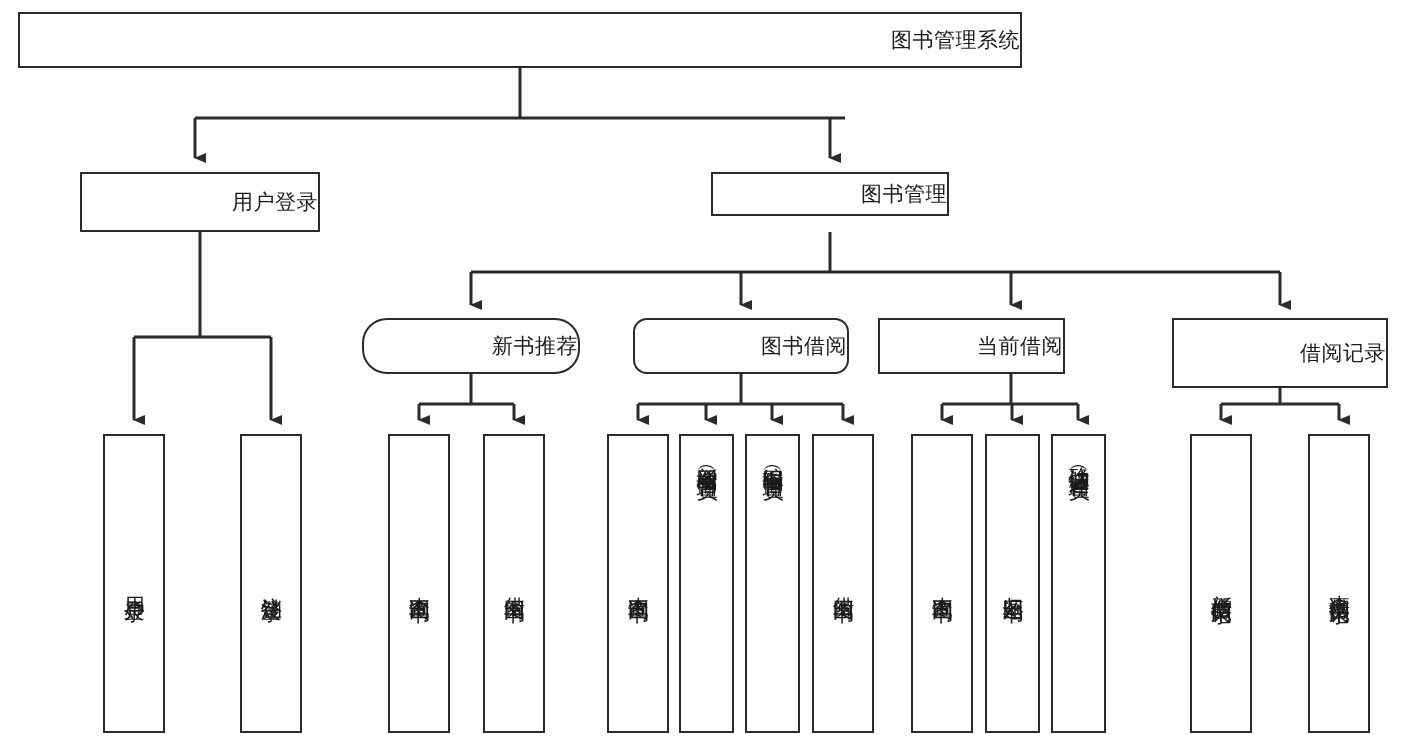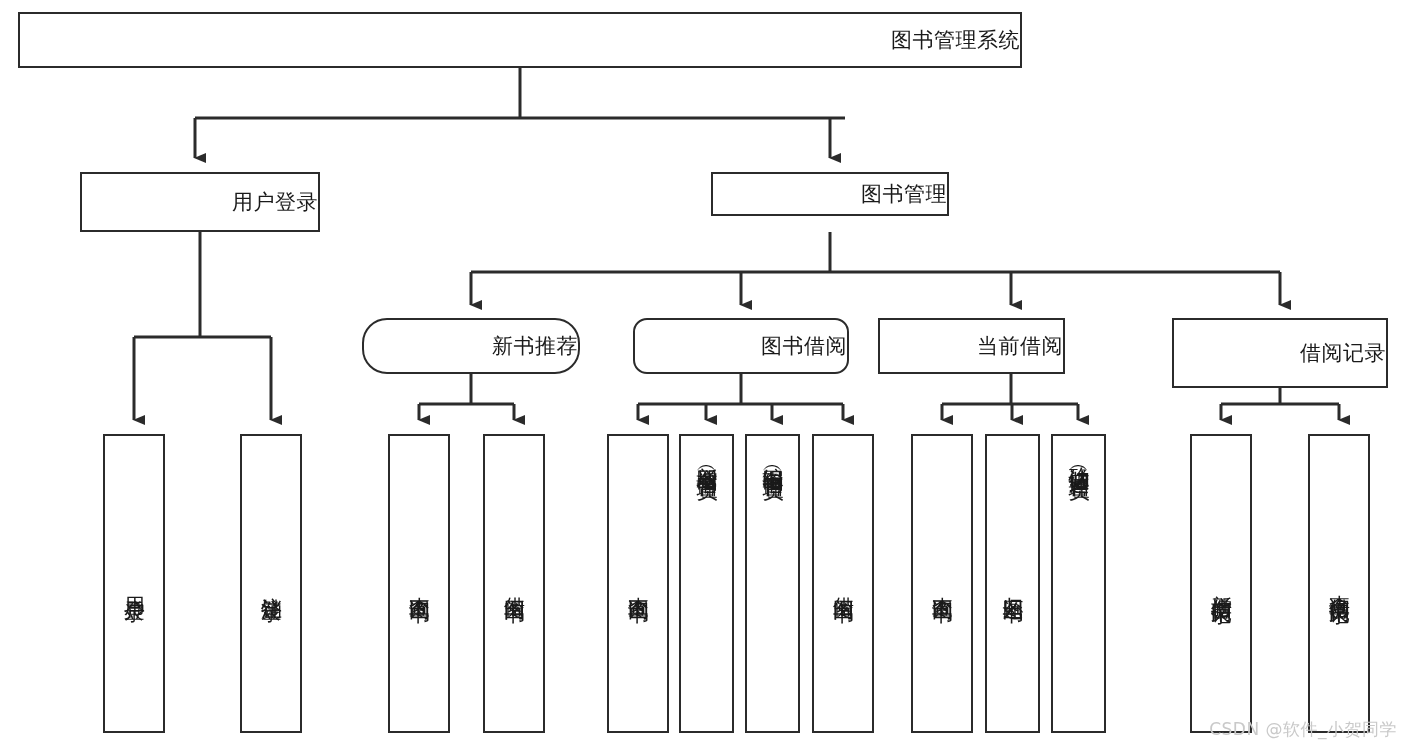--- a/index.html
+++ b/index.html
@@ -189,14 +189,13 @@
     <span class="label">确认归还（管理员）</span>
   </div>
 
   <div class="node vert mid" style="left:1190px;top:434px;width:62px;height:299px;">
     <span class="label">新增借阅记录</span>
   </div>
   <div class="node vert mid" style="left:1308px;top:434px;width:62px;height:299px;">
     <span class="label">查询借阅记录</span>
   </div>
 
-  <div class="watermark">CSDN @软件_小贺同学</div>
 </div>
 
 </body></html>

